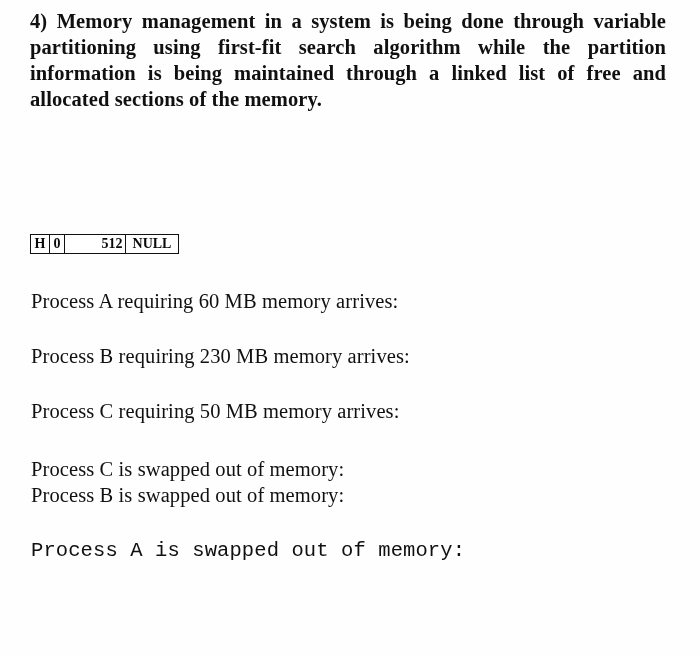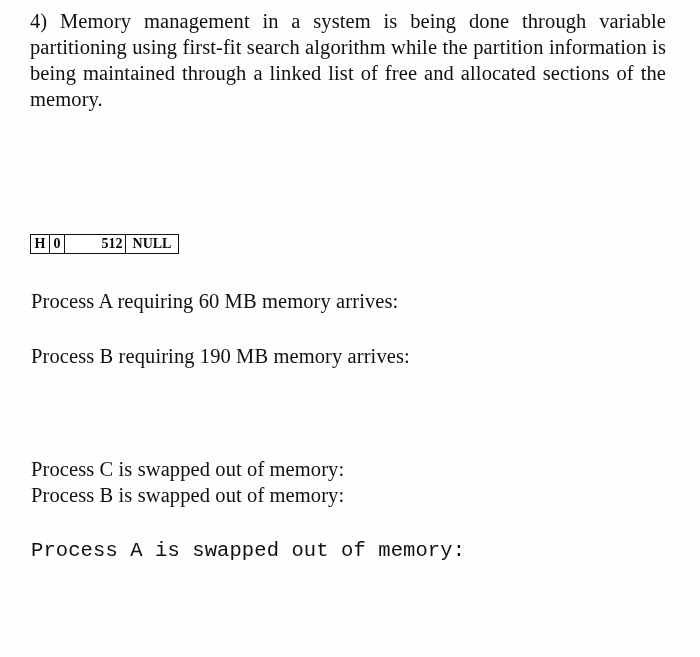--- a/index.html
+++ b/index.html
@@ -38,20 +38,21 @@
     font-size: 20.5px;
     line-height: 26px;
     text-align: justify;
     text-justify: inter-word;
     letter-spacing: 0.1px;
     color: #101010;
   }
 
   .para-intro {
     margin-bottom: 5px;
+    font-weight: bold;
   }
 
   
   .ll-box {
     position: absolute;
     left: 30px;
     top: 234px;
     height: 20px;
     display: flex;
     align-items: stretch;
@@ -109,18 +110,19 @@
   </div>
 
   <div class="ll-box">
     <div class="ll-cell c-head">H</div>
     <div class="ll-cell c-start">0</div>
     <div class="ll-cell c-size">512</div>
     <div class="ll-cell c-next">NULL</div>
   </div>
 
   <div class="event-line ev-0">Process A requiring 60 MB memory arrives:</div>
-  <div class="event-line ev-1">Process B requiring 190 MB memory arrives:</div>
+  <div class="event-line ev-1">Process B requiring 230 MB memory arrives:</div>
+  <div class="event-line ev-2">Process C requiring 50 MB memory arrives:</div>
   <div class="event-line ev-3">Process C is swapped out of memory:</div>
   <div class="event-line ev-4">Process B is swapped out of memory:</div>
   <div class="event-line ev-5">Process A is swapped out of memory:</div>
 
 </div>
 
 </body></html>

